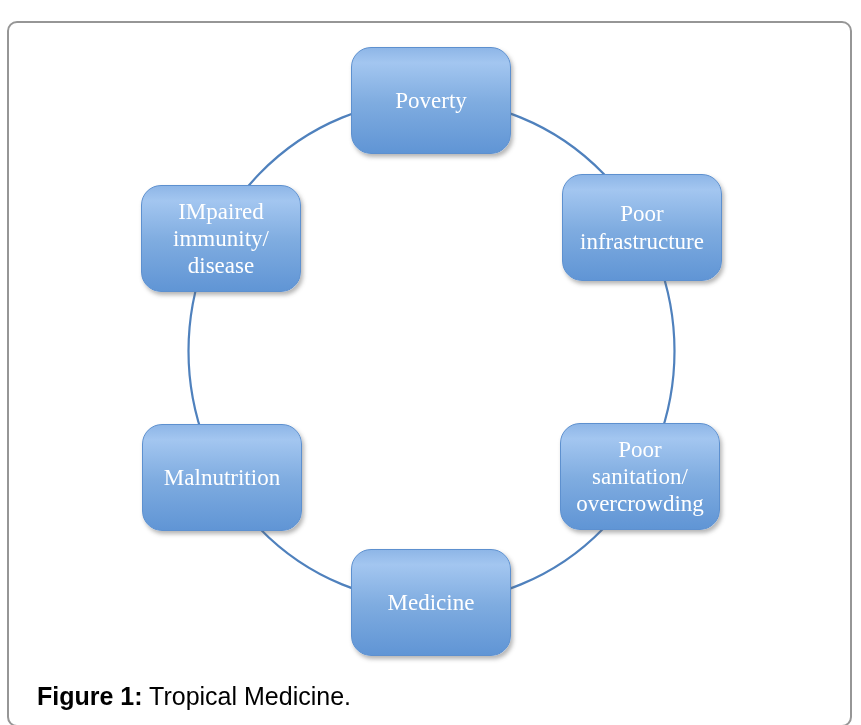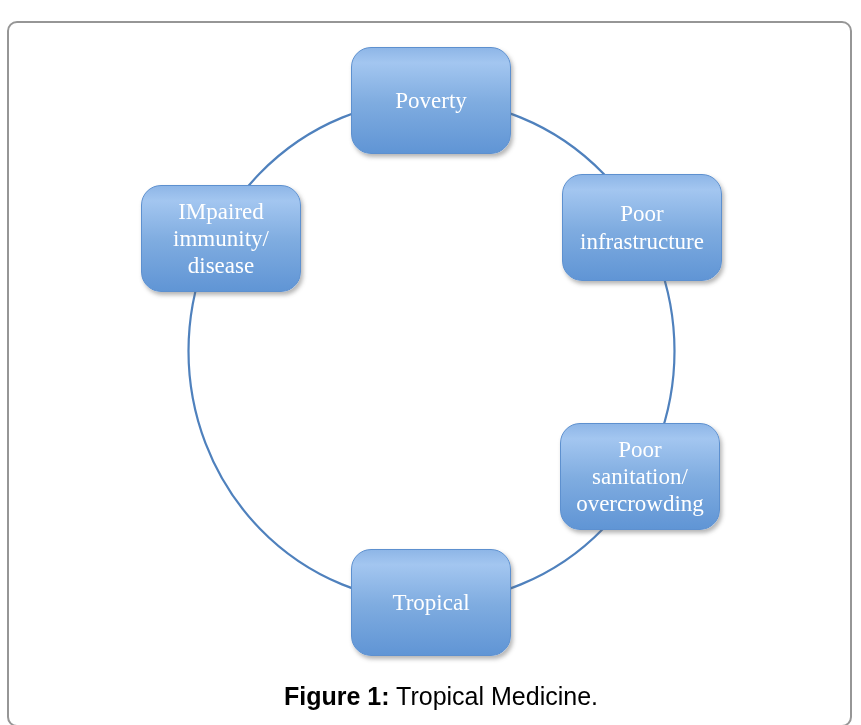--- a/index.html
+++ b/index.html
@@ -59,21 +59,20 @@
   .node-infection      { left: 351px; top: 540px; }
   .node-malnutrition   { left: 142px; top: 415px; }
   .node-impaired       { left: 141px; top: 176px; }
   .caption {
     position: absolute;
     left: 7px;
     top: 672px;
     width: 838px;
     padding-left: 30px;
     box-sizing: border-box;
-    text-align: center;
     color: #000000;
     font-family: "Liberation Sans", sans-serif;
     font-size: 25px;
     line-height: 1.2;
   }
   .caption .caption-label { font-weight: bold; }
 </style>
 </head>
 <body>
 
@@ -94,23 +93,26 @@
 infrastructure</span>
   </div>
 
   <div class="node node-sanitation">
     <span>Poor
 sanitation/
 overcrowding</span>
   </div>
 
   <div class="node node-infection">
-    <span>Tropical</span>
+    <span>Medicine</span>
   </div>
 
+  <div class="node node-malnutrition">
+    <span>Malnutrition</span>
+  </div>
 
   <div class="node node-impaired">
     <span>IMpaired
 immunity/
 disease</span>
   </div>
 
   <div class="caption">
     <span class="caption-label">Figure 1:</span>
     <span class="caption-text">Tropical Medicine.</span>

